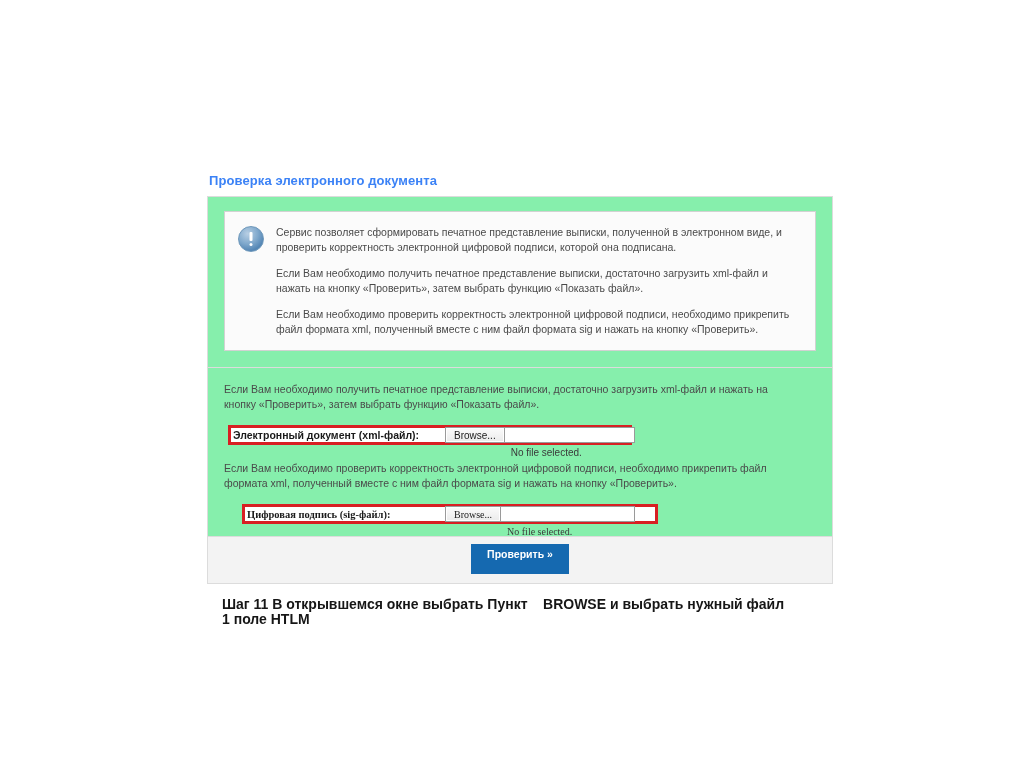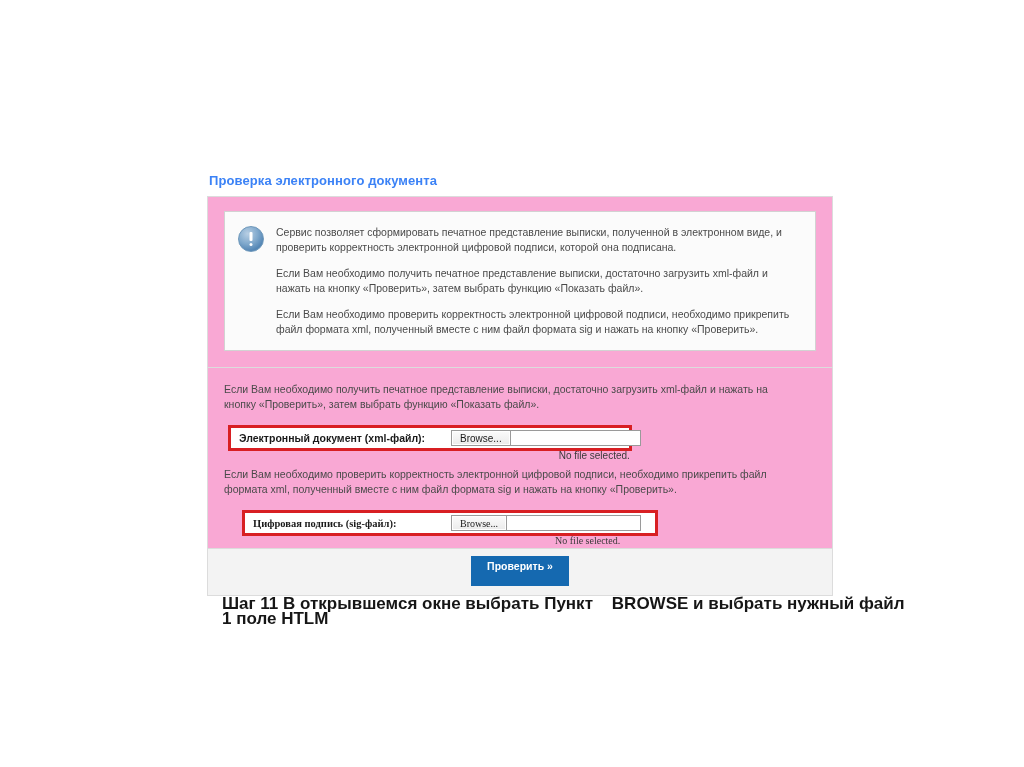--- a/index.html
+++ b/index.html
@@ -27,21 +27,21 @@
     letter-spacing: 0.1px;
     white-space: nowrap;
   }
 
   
   .panel {
     position: absolute;
     left: 207px;
     top: 196px;
     width: 626px;
-    background: #f9a8d4;
+    background: #86efac;
     border: 1px solid #dcdcdc;
     box-sizing: border-box;
   }
 
   
   .info-section {
     padding: 14px 16px 16px 16px;
   }
   .info-box {
     background: #fbfbfb;
@@ -117,22 +117,22 @@
     margin: 0 0 14px 0;
     max-width: 545px;
   }
 
   .redbox {
     border: 3px solid #d81f23;
     background: #ffffff;
     box-sizing: border-box;
     display: flex;
     align-items: center;
-    padding: 4px 8px;
-    height: 26px;
+    padding: 4px 2px;
+    height: 20px;
   }
   .redbox-1 {
     width: 404px;
     margin-left: 4px;
     margin-bottom: 16px;
   }
   .redbox-2 {
     width: 416px;
     margin-left: 18px;
     margin-bottom: 8px;
@@ -150,21 +150,20 @@
 
   
   .file-input {
     display: flex;
     align-items: stretch;
     height: 16px;
     border: 1px solid #9a9a9a;
     background: #ffffff;
     box-sizing: border-box;
     flex: 0 0 auto;
-    gap: 42px;
   }
   .file-input .browse-btn {
     font-size: 10px;
     color: #1a1a1a;
     background: linear-gradient(#fbfbfb, #ebebeb);
     border-right: 1px solid #9a9a9a;
     padding: 0 8px;
     display: flex;
     align-items: center;
     justify-content: center;
@@ -203,21 +202,21 @@
     padding: 5px 16px 14px 16px;
     cursor: pointer;
     line-height: 1;
   }
 
   
   .caption {
     position: absolute;
     left: 222px;
     top: 597px;
-    font-size: 17px;
+    font-size: 14px;
     font-weight: bold;
     color: #161616;
     line-height: 14.5px;
   }
   .caption .line {
     white-space: pre;
   }
 </style>
 </head>
 <body>

